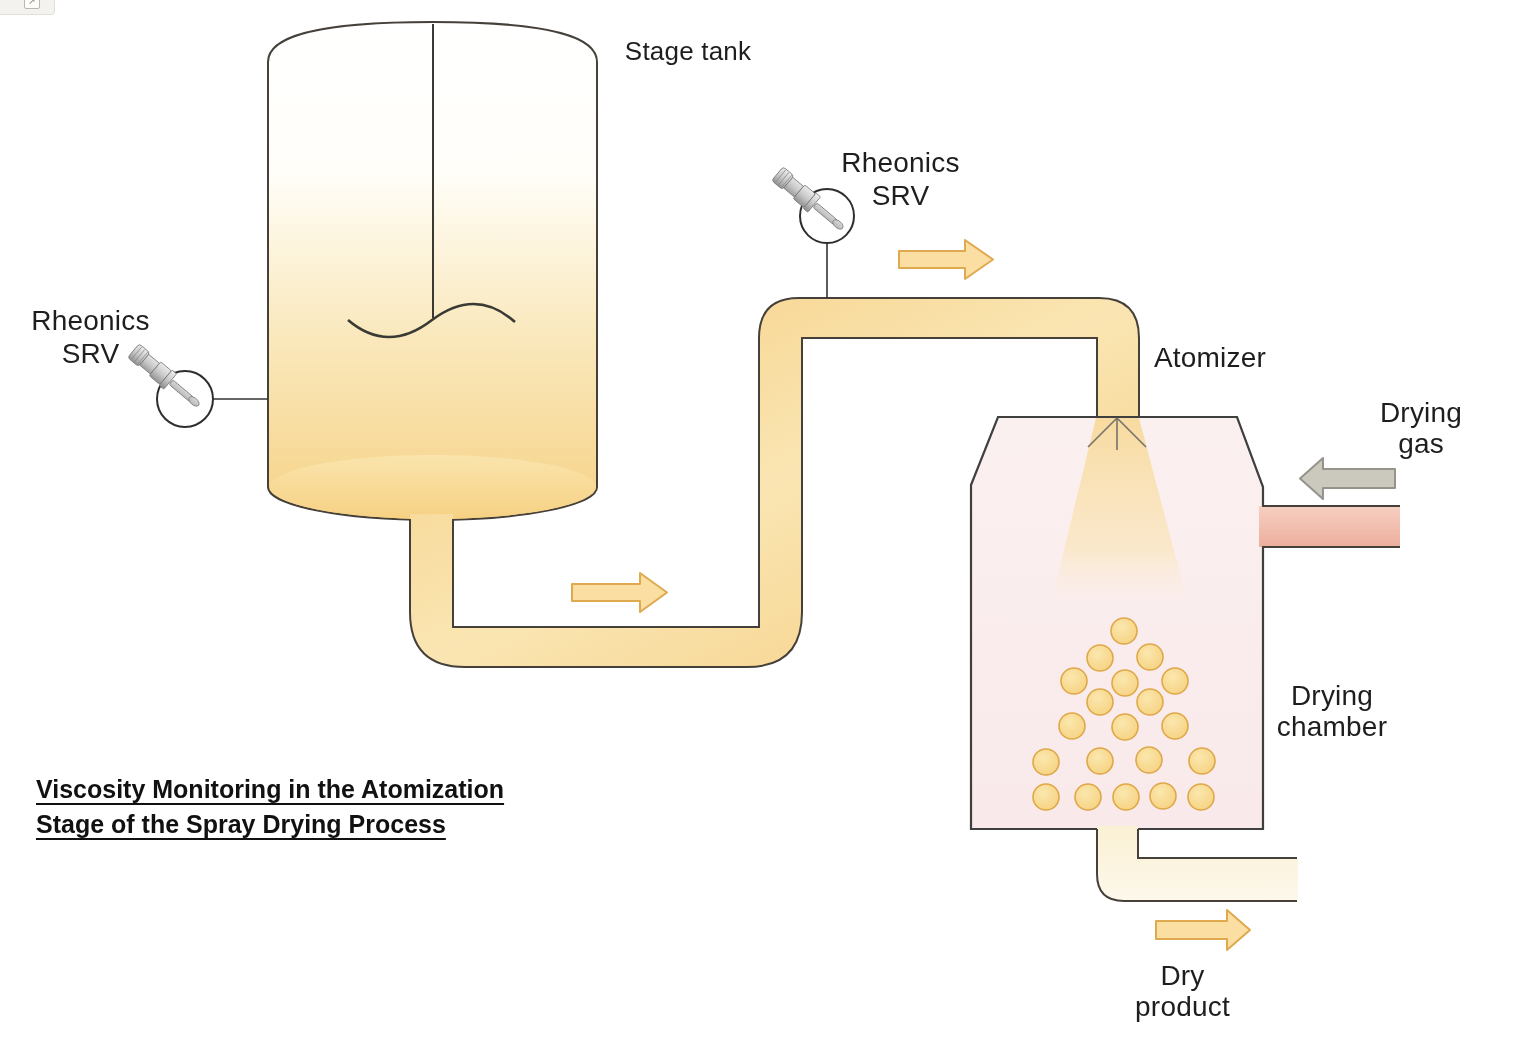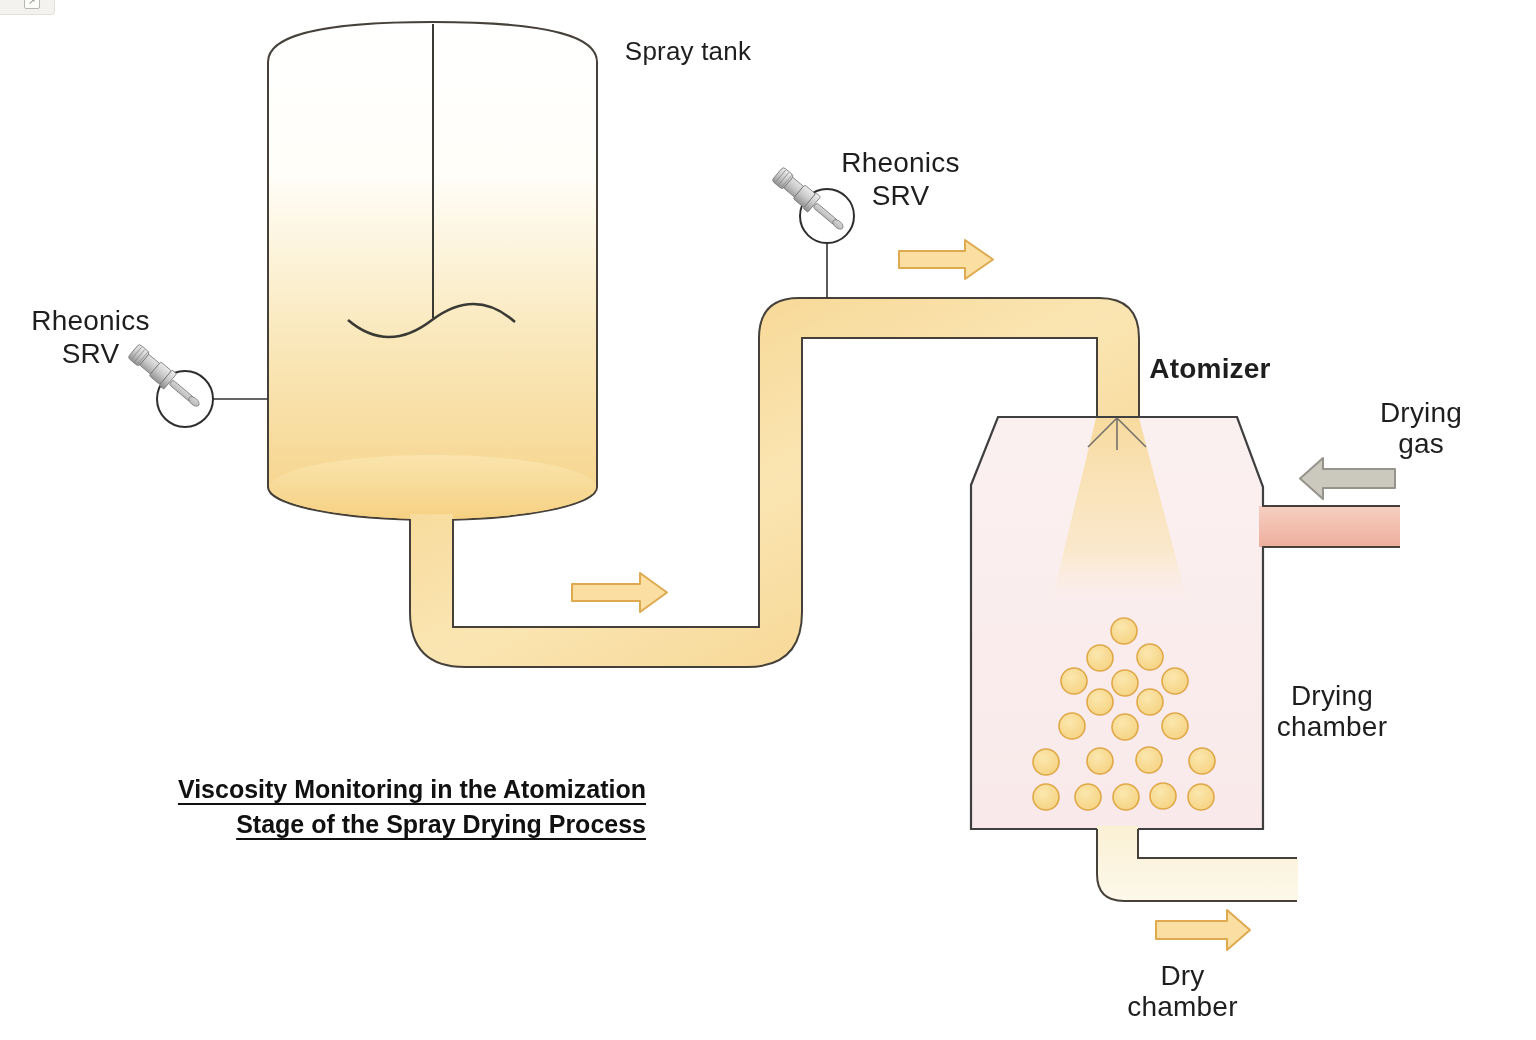--- a/index.html
+++ b/index.html
@@ -2,21 +2,21 @@
 <html style="--text: #1e1e1e; --outline: #45413a; --chamber_outline: #3f3f3f; --pipe_fill: #F7D88F; --pipe_highlight: #FAE5B2; --tank_fill_bottom: #F6D286; --chamber_fill: #FAECEC; --spray_cone: #F8DCA0; --particle_fill: #F8DC94; --particle_stroke: #DFA849; --arrow_fill: #FBDFA2; --arrow_stroke: #DFA94F; --gas_arrow_fill: #CBC8BE; --gas_arrow_stroke: #95938B; --gas_pipe_fill: #EFB1A1; --product_pipe_fill: #FCF3DA;"><head>
 <meta charset="utf-8">
 <style>
   html,body{margin:0;padding:0;background:#fff;}
   #stage{position:relative;width:1536px;height:1040px;background:#fff;overflow:hidden;
          font-family:"Liberation Sans","DejaVu Sans",sans-serif;}
   #diagram-svg{position:absolute;left:0;top:0;}
   .lbl{position:absolute;color:var(--text,#1e1e1e);font-size:28px;line-height:31px;
        text-align:center;white-space:pre-line;letter-spacing:0.2px;}
   .lbl-feed{font-size:26px;}
-  .title{position:absolute;left:36px;top:772px;width:610px;text-align:right;
+  .title{position:absolute;left:36px;top:772px;width:610px;text-align:left;
          font-size:25px;line-height:35px;font-weight:700;color:#111;white-space:pre-line;}
   .title span{text-decoration:underline;text-decoration-thickness:2px;text-underline-offset:5px;}
   .viewer-toolbar{position:absolute;left:0;top:0;width:54px;height:14px;background:#f4f2ef;
         border-right:1px solid #e2e0db;border-bottom:1px solid #e2e0db;border-radius:0 0 4px 0;}
   .viewer-icon{position:absolute;left:24px;top:-6px;width:14px;height:13px;background:#fdfdfc;
         border:1px solid #b9b7b2;border-radius:2px;color:#84817b;font-size:9px;line-height:12px;
         text-align:center;overflow:hidden;}
 </style>
 </head>
 <body>
@@ -147,32 +147,32 @@
       <circle cx="185" cy="399" r="28" fill="#fff" stroke="#2e2e2e" stroke-width="2"></circle>
       <use href="#probe" transform="translate(197,404) rotate(40)"></use>
     </g>
     <g>
       <path d="M827,242 L827,298" stroke="#333" stroke-width="1.6"></path>
       <circle cx="827" cy="216" r="27" fill="#fff" stroke="#2e2e2e" stroke-width="2"></circle>
       <use href="#probe" transform="translate(841,227) rotate(40)"></use>
     </g>
   </svg>
 
-  <div class="lbl lbl-feed" style="left:608px;top:36px;width:160px;">Spray tank</div>
+  <div class="lbl lbl-feed" style="left:608px;top:36px;width:160px;">Stage tank</div>
   <div class="lbl" style="left:8px;top:304px;width:165px;line-height:33px;">Rheonics
 SRV</div>
   <div class="lbl" style="left:818px;top:146px;width:165px;line-height:33px;">Rheonics
 SRV</div>
-  <div class="lbl" style="left:1140px;top:353px;width:140px;font-weight:bold;">Atomizer</div>
+  <div class="lbl" style="left:1140px;top:342px;width:140px;">Atomizer</div>
   <div class="lbl" style="left:1350px;top:397px;width:142px;">Drying
 gas</div>
   <div class="lbl" style="left:1258px;top:680px;width:148px;">Drying
 chamber</div>
   <div class="lbl" style="left:1110px;top:960px;width:145px;">Dry
-chamber</div>
+product</div>
 
   <div class="title"><span>Viscosity Monitoring in the Atomization
 Stage of the Spray Drying Process</span></div>
 
   <div class="viewer-toolbar">
     <div class="viewer-icon">↗</div>
   </div>
 </div>
 
 </body></html>

